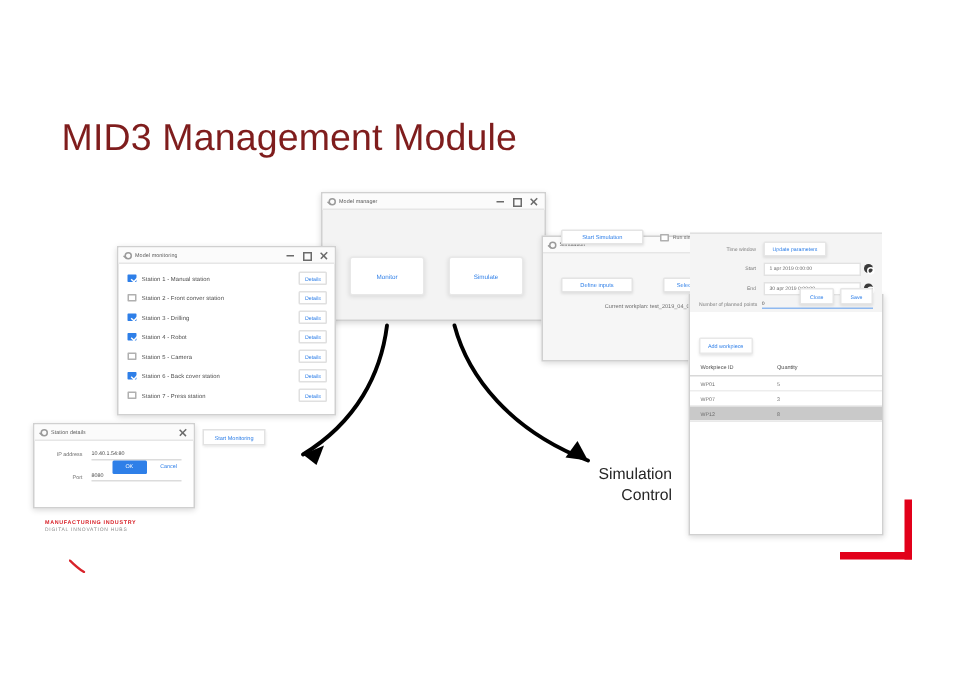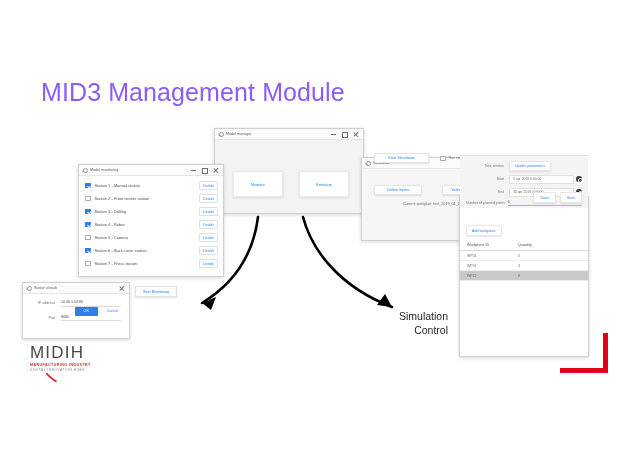--- a/index.html
+++ b/index.html
@@ -15,21 +15,21 @@
     width: 638px; height: 451px;
     background: #ffffff;
   }
 
   
   #slide-title {
     position: absolute;
     left: 41px; top: 78px;
     font-size: 25px;
     font-weight: 400;
-    color: #8b5cf6;
+    color: #7f1d1d;
     letter-spacing: 0.1px;
     white-space: nowrap;
   }
 
   
   .win {
     position: absolute;
     background: #f3f3f3;
     border: 1px solid #d0d0d0;
     box-shadow: 0 1px 4px rgba(0,0,0,0.16);
@@ -662,21 +662,20 @@
 
   <svg class="arrow" id="arrow-right" width="110" height="115">
     <path d="M3 2 C 12 36, 40 72, 92 92" stroke="#000000" stroke-width="2.6" fill="none" stroke-linecap="round"></path>
     <path d="M92 92 L 77 90 L 85 79 Z" fill="#000000"></path>
   </svg>
 
   <div class="annot" id="annot-sim">Simulation
 Control</div>
 
   <div id="logo">
-    <div id="logo-word">MIDIH</div>
     <div id="logo-tag1">MANUFACTURING INDUSTRY</div>
     <div id="logo-tag2">DIGITAL INNOVATION HUBS</div>
     <svg id="logo-swoosh" viewBox="0 0 12 9">
       <path d="M0.5 0.5 C 3 3, 6 6, 10 8.3" stroke="#d8232a" stroke-width="1.6" fill="none" stroke-linecap="round"></path>
     </svg>
   </div>
 
   <div id="red-corner">
     <div class="bar-v"></div>
     <div class="bar-h"></div>

